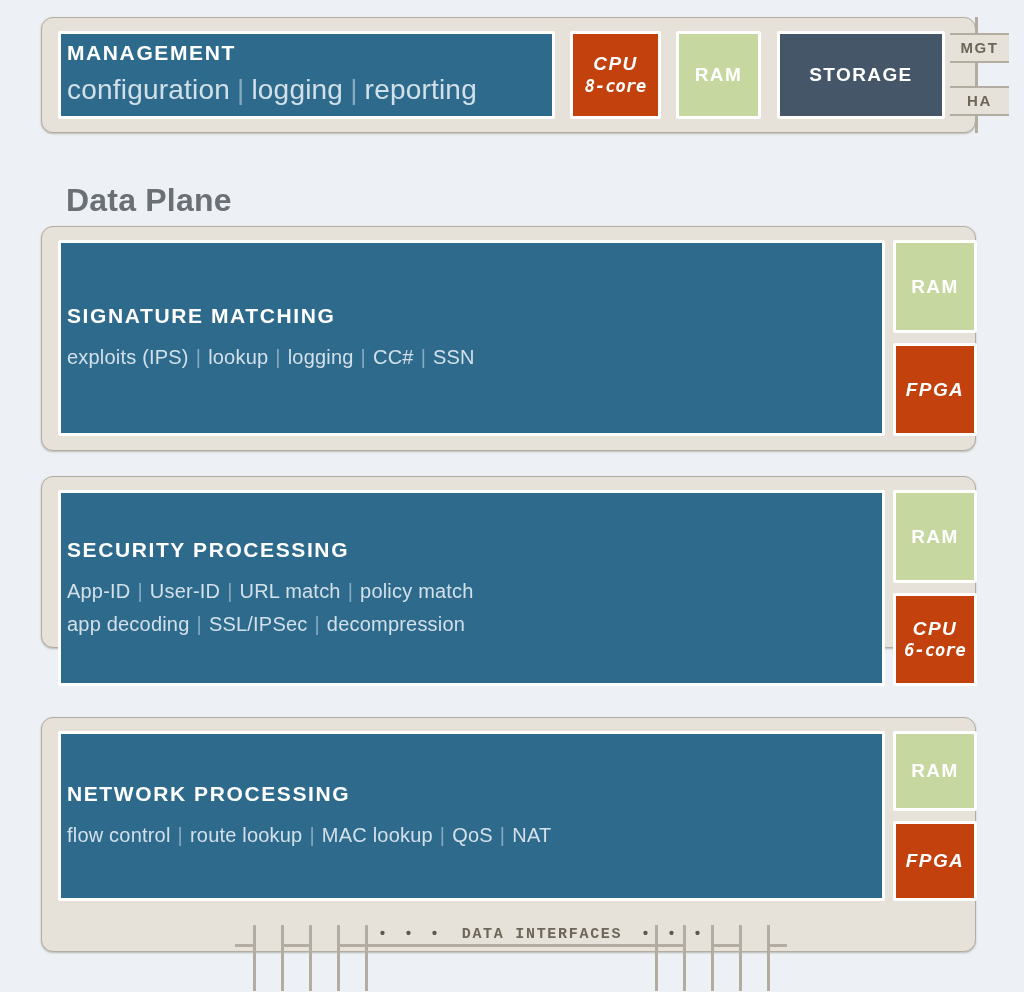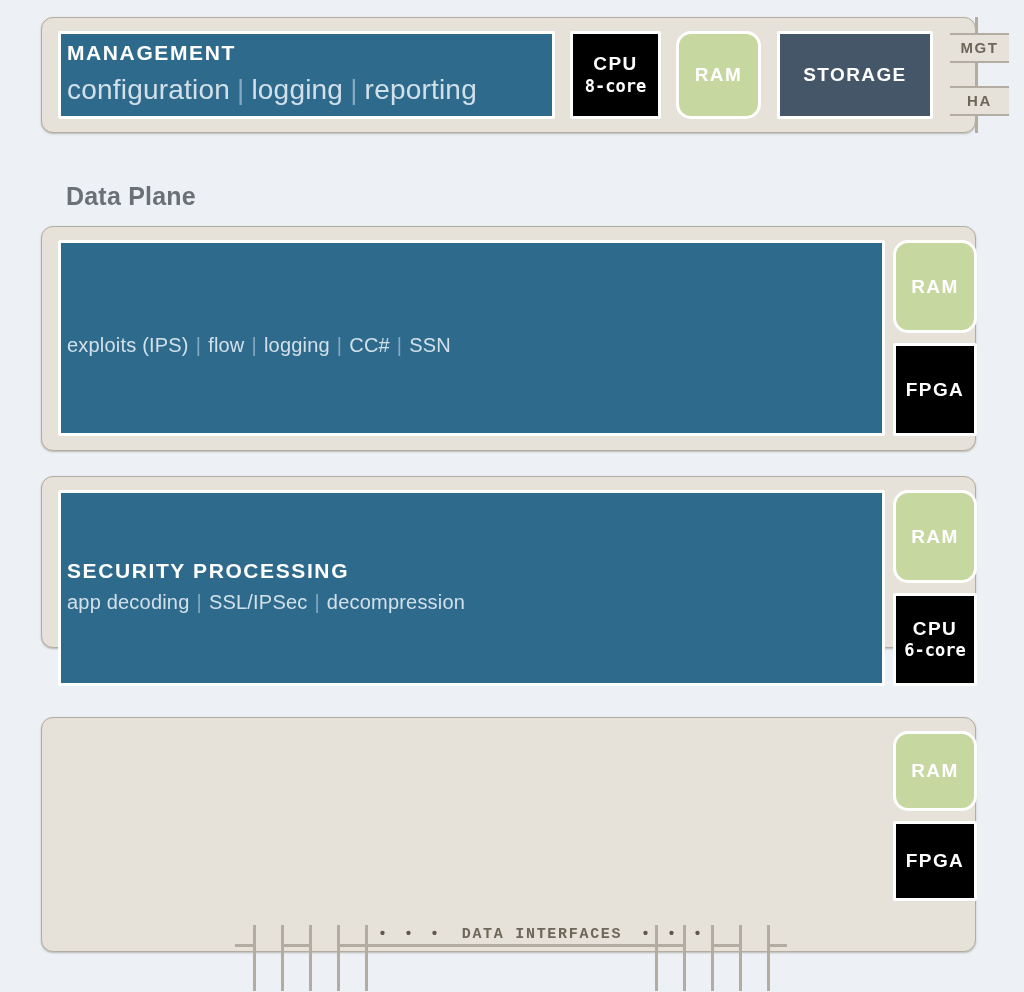--- a/index.html
+++ b/index.html
@@ -30,22 +30,22 @@
   }
 
   
   .module {
     position: absolute;
     background: #2e6a8c;
     border: 3px solid #ffffff;
     border-radius: 2px;
   }
 
-  .module.green   { background: #c6d8a0; border-radius: 15px; }
-  .module.ltblue  { background: #000000; }
+  .module.green   { background: #c6d8a0; }
+  .module.ltblue  { background: #c2410c; font-style: italic; }
   .module.navy    { background: #445668; }
 
   
   .mod-stack {
     position: absolute;
     left: 0; right: 0; top: 50%;
     transform: translateY(-50%);
     text-align: left;
     padding: 0 6px;
   }
@@ -91,21 +91,21 @@
     font-size: 17px;
     letter-spacing: 0px;
     font-weight: bold;
   }
   .chip-label.on-green { color: #ffffff; }
 
   
   .section-title {
     position: absolute;
     color: #6a7075;
-    font-size: 25px;
+    font-size: 32px;
     font-weight: bold;
     letter-spacing: .2px;
   }
 
   
   .edge-tab {
     position: absolute;
     background: #e6e2da;
     color: #6d6659;
     font-weight: bold;
@@ -168,21 +168,21 @@
         <span class="sub">8-core</span>
       </div>
     </div>
 
     <div class="module green" style="left:634px; top:13px; width:85px; height:88px;">
       <div class="chip-label on-green">
         <span>RAM</span>
       </div>
     </div>
 
-    <div class="module navy" style="left:735px; top:13px; width:156px; height:88px;">
+    <div class="module navy" style="left:735px; top:13px; width:168px; height:88px;">
       <div class="chip-label">
         <span>STORAGE</span>
       </div>
     </div>
   </div>
 
   <div class="edge-spine" style="left:975px; top:17px; width:3px; height:116px;"></div>
 
   <div class="edge-tab" style="left:950px; top:33px; width:59px; height:30px;">
     <span>MGT</span>
@@ -191,22 +191,23 @@
   <div class="edge-tab" style="left:950px; top:86px; width:59px; height:30px;">
     <span>HA</span>
   </div>
 
   <div class="section-title" style="left:66px; top:182px;">Data Plane</div>
 
   <div class="chassis" style="left:41px; top:226px; width:935px; height:225px;">
 
     <div class="module" style="left:16px; top:13px; width:827px; height:196px;">
       <div class="mod-stack">
+        <div class="mod-title">SIGNATURE MATCHING</div>
         <div class="mod-sub" style="margin-top:14px;">
-          <span>exploits (IPS)</span><span class="sep">|</span><span>flow</span><span class="sep">|</span><span>logging</span><span class="sep">|</span><span>CC#</span><span class="sep">|</span><span>SSN</span>
+          <span>exploits (IPS)</span><span class="sep">|</span><span>lookup</span><span class="sep">|</span><span>logging</span><span class="sep">|</span><span>CC#</span><span class="sep">|</span><span>SSN</span>
         </div>
       </div>
     </div>
 
     <div class="module green" style="left:851px; top:13px; width:84px; height:93px;">
       <div class="chip-label on-green">
         <span>RAM</span>
       </div>
     </div>
 
@@ -215,20 +216,23 @@
         <span>FPGA</span>
       </div>
     </div>
   </div>
 
   <div class="chassis" style="left:41px; top:476px; width:935px; height:172px;">
 
     <div class="module" style="left:16px; top:13px; width:827px; height:196px;">
       <div class="mod-stack">
         <div class="mod-title">SECURITY PROCESSING</div>
+        <div class="mod-sub" style="margin-top:14px;">
+          <span>App-ID</span><span class="sep">|</span><span>User-ID</span><span class="sep">|</span><span>URL match</span><span class="sep">|</span><span>policy match</span>
+        </div>
         <div class="mod-sub" style="margin-top:4px;">
           <span>app decoding</span><span class="sep">|</span><span>SSL/IPSec</span><span class="sep">|</span><span>decompression</span>
         </div>
       </div>
     </div>
 
     <div class="module green" style="left:851px; top:13px; width:84px; height:93px;">
       <div class="chip-label on-green">
         <span>RAM</span>
       </div>
@@ -237,20 +241,28 @@
     <div class="module ltblue" style="left:851px; top:116px; width:84px; height:93px;">
       <div class="chip-label">
         <span>CPU</span>
         <span class="sub">6-core</span>
       </div>
     </div>
   </div>
 
   <div class="chassis" style="left:41px; top:717px; width:935px; height:235px;">
 
+    <div class="module" style="left:16px; top:13px; width:827px; height:170px;">
+      <div class="mod-stack">
+        <div class="mod-title">NETWORK PROCESSING</div>
+        <div class="mod-sub" style="margin-top:14px;">
+          <span>flow control</span><span class="sep">|</span><span>route lookup</span><span class="sep">|</span><span>MAC lookup</span><span class="sep">|</span><span>QoS</span><span class="sep">|</span><span>NAT</span>
+        </div>
+      </div>
+    </div>
 
     <div class="module green" style="left:851px; top:13px; width:84px; height:80px;">
       <div class="chip-label on-green">
         <span>RAM</span>
       </div>
     </div>
 
     <div class="module ltblue" style="left:851px; top:103px; width:84px; height:80px;">
       <div class="chip-label">
         <span>FPGA</span>

